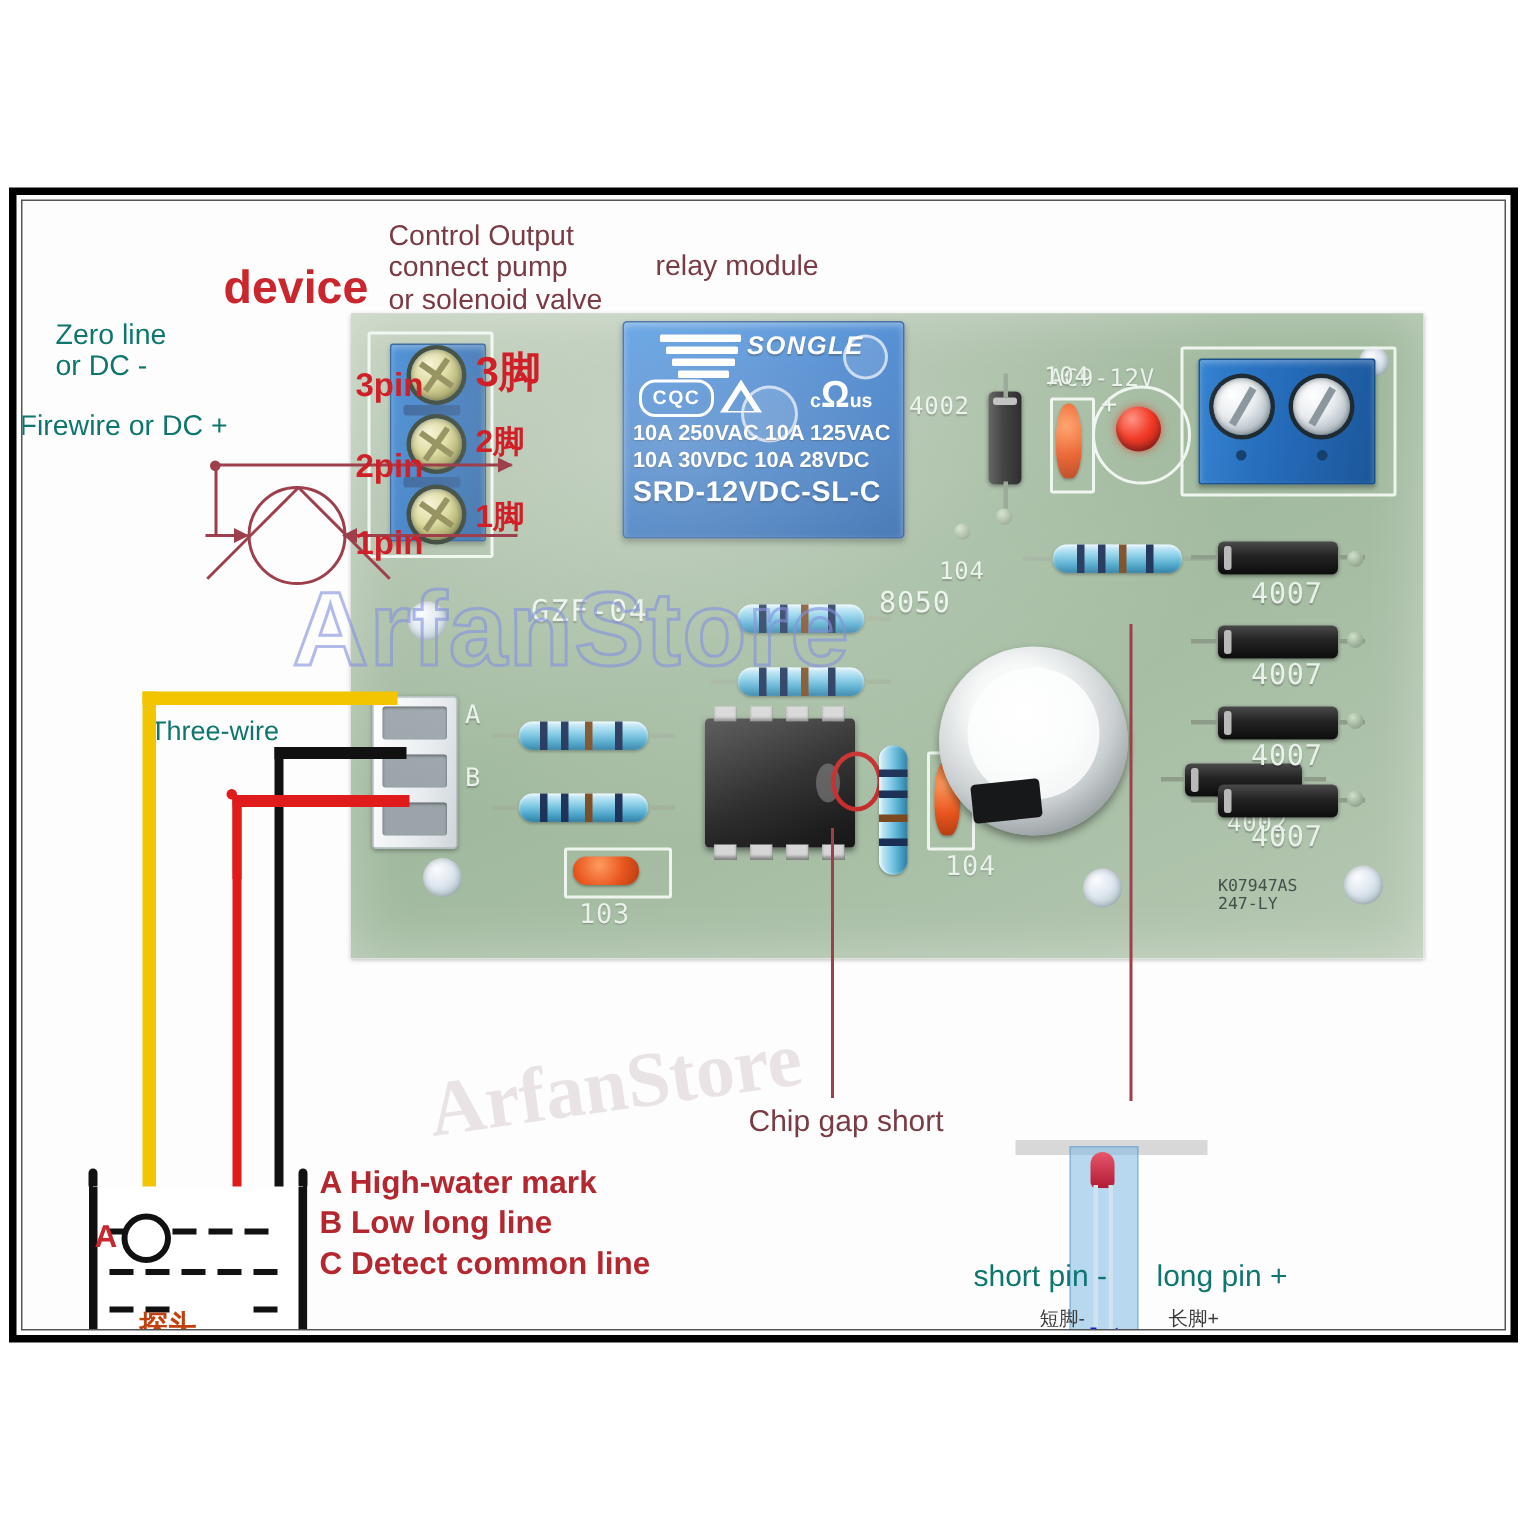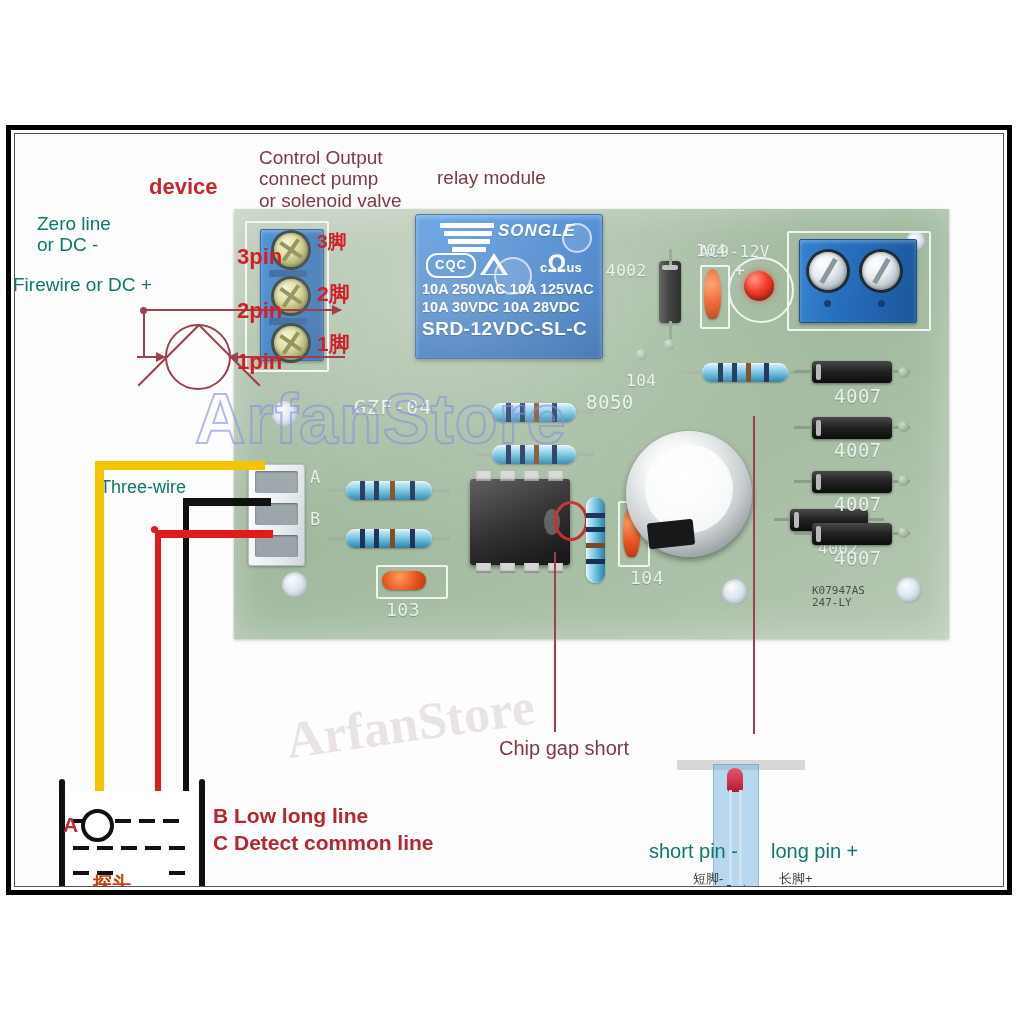--- a/index.html
+++ b/index.html
@@ -388,38 +388,38 @@
 
       <div class="silkd" style="left:578px;top:376px;">
         <div>K07947AS</div>
         <div>247-LY</div>
       </div>
     </div>
 
     <div class="wm-out" style="left:180px;top:245px;">ArfanStore</div>
     <div class="wm-faint" style="left:270px;top:560px;">ArfanStore</div>
 
-    <div class="ann-red" style="left:134px;top:40px;font-size:22px;">device</div>
+    <div class="ann-red" style="left:134px;top:40px;font-size:31px;">device</div>
     <div class="lamp">
       <i style="transform:rotate(45deg);"></i>
           <i style="transform:rotate(-45deg);"></i>
     </div>
     <div class="ann-grey" style="left:22px;top:79px;">Zero line
 or DC -</div>
     <div class="ann-grey" style="left:-2px;top:140px;">Firewire or DC +</div>
 
     <div class="arrowline" style="left:122px;top:222px;width:28px;"></div>
 
     <div class="arrowline left" style="left:214px;top:222px;width:116px;"></div>
 
     <div class="plainline" style="left:128px;top:176px;width:2px;height:46px;"></div>
     <div class="dotend" style="left:125px;top:173px;"></div>
     <div class="arrowline" style="left:128px;top:175px;width:198px;"></div>
 
-    <div class="ann-red" style="left:302px;top:95px;font-size:19px;color:#d01f27;">3脚</div>
+    <div class="ann-red" style="left:302px;top:95px;font-size:28px;color:#d01f27;">3脚</div>
     <div class="ann-red" style="left:222px;top:110px;font-size:22px;color:#d01f27;">3pin</div>
     <div class="ann-red" style="left:302px;top:146px;font-size:21px;color:#d01f27;">2脚</div>
     <div class="ann-red" style="left:222px;top:164px;font-size:22px;color:#d01f27;">2pin</div>
     <div class="ann-red" style="left:302px;top:196px;font-size:21px;color:#d01f27;">1脚</div>
     <div class="ann-red" style="left:222px;top:215px;font-size:22px;color:#d01f27;">1pin</div>
 
     <div class="ann" style="left:244px;top:13px;">Control Output
 connect pump
 or solenoid valve</div>
     <div class="ann" style="left:422px;top:33px;">relay module</div>
@@ -455,20 +455,21 @@
       <div class="wline" style="left:110px;top:80px;width:16px;"></div>
 
       <div class="probe-dot" style="left:22px;top:18px;"></div>
 
       <div class="ann-red" style="left:4px;top:22px;font-size:21px;">A</div>
 
       <div class="ann-red" style="left:34px;top:80px;font-size:19px;color:#c2410c;">探头</div>
 
     </div>
 
+    <div class="ann-dred" style="left:198px;top:643px;font-size:21px;">A High-water mark</div>
     <div class="ann-dred" style="left:198px;top:670px;font-size:21px;">B Low long line</div>
     <div class="ann-dred" style="left:198px;top:697px;font-size:21px;">C Detect common line</div>
 
     <div class="plainline" style="left:539px;top:418px;width:2px;height:180px;"></div>
     <div class="ann" style="left:484px;top:603px;font-size:20px;">Chip gap short</div>
 
     <div class="plainline" style="left:738px;top:282px;width:2px;height:318px;"></div>
     <div class="ledgrey"></div>
     <div class="ledbox"></div>
     <div class="ledbulb"></div>

